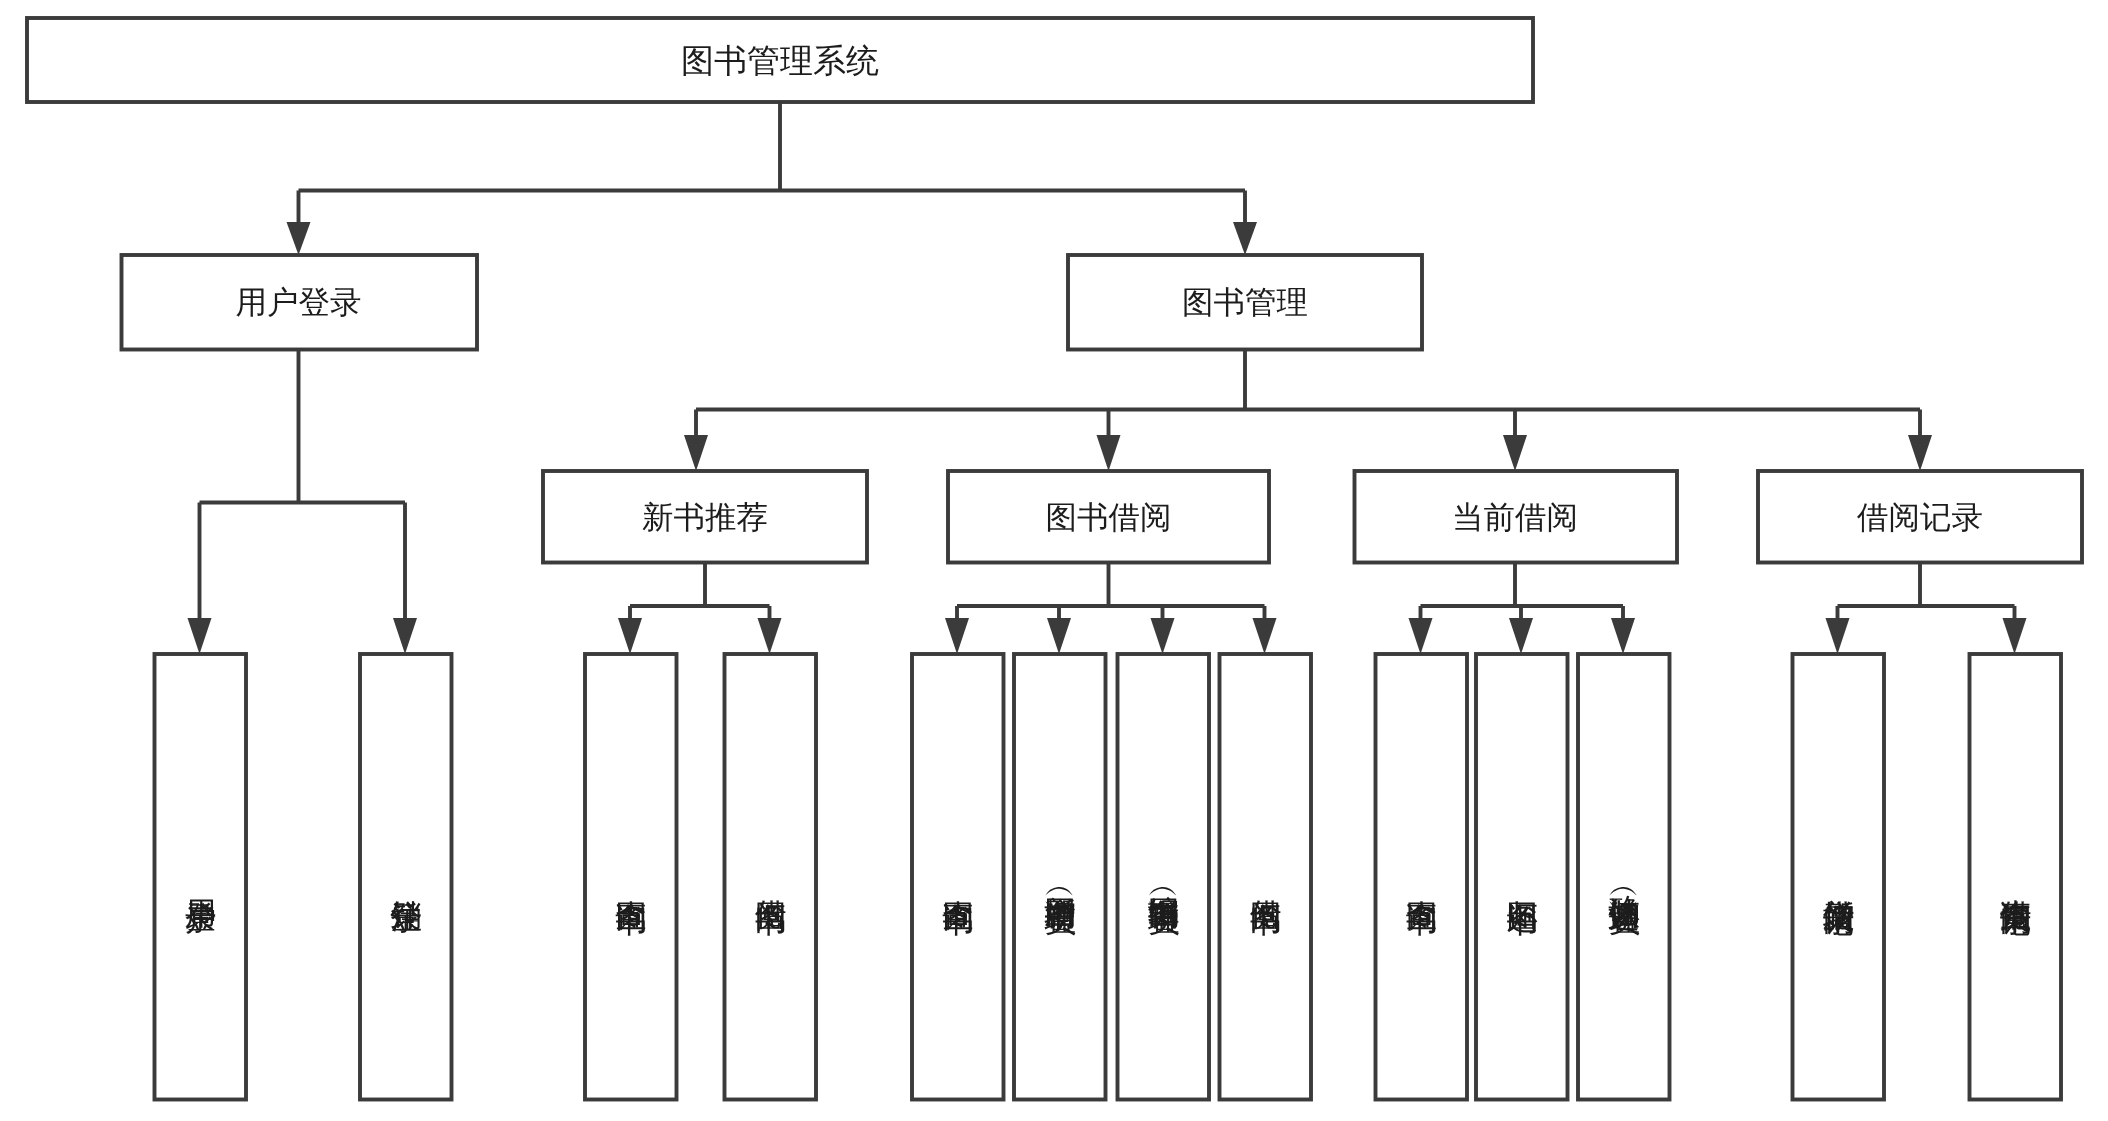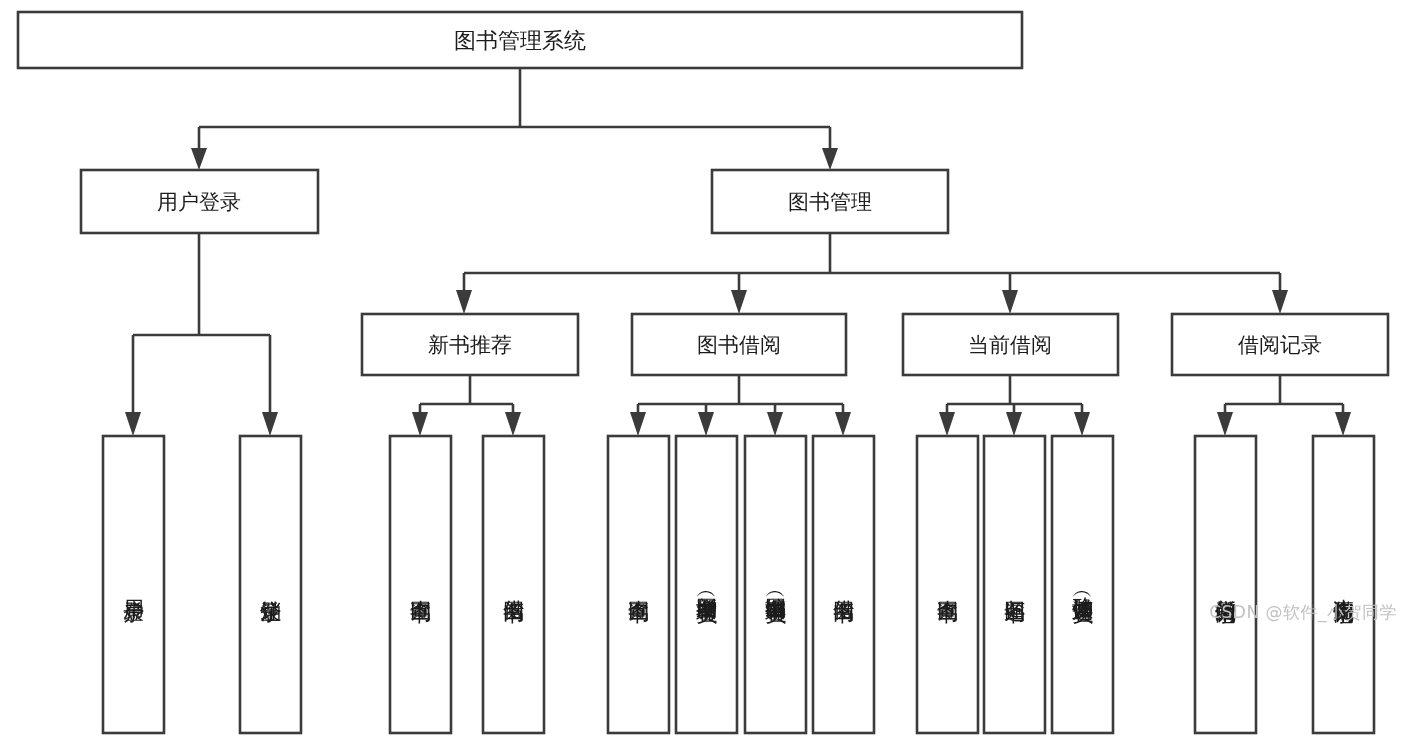--- a/index.html
+++ b/index.html
@@ -160,14 +160,13 @@
   <div class="vlabel" style="left:745px;top:436px;width:61px;height:297px;">编辑图书（管理员）</div>
   <div class="vlabel" style="left:813px;top:436px;width:61px;height:297px;">借阅图书</div>
 
   <div class="vlabel" style="left:917px;top:436px;width:61px;height:297px;">查询图书</div>
   <div class="vlabel" style="left:984px;top:436px;width:61px;height:297px;">归还图书</div>
   <div class="vlabel" style="left:1052px;top:436px;width:61px;height:297px;">确认归还（管理员）</div>
 
   <div class="vlabel" style="left:1195px;top:436px;width:61px;height:297px;">新增借阅记录</div>
   <div class="vlabel" style="left:1313px;top:436px;width:61px;height:297px;">查询借阅记录</div>
 
-  <div class="watermark">CSDN @软件_小贺同学</div>
 </div>
 
 </body></html>

